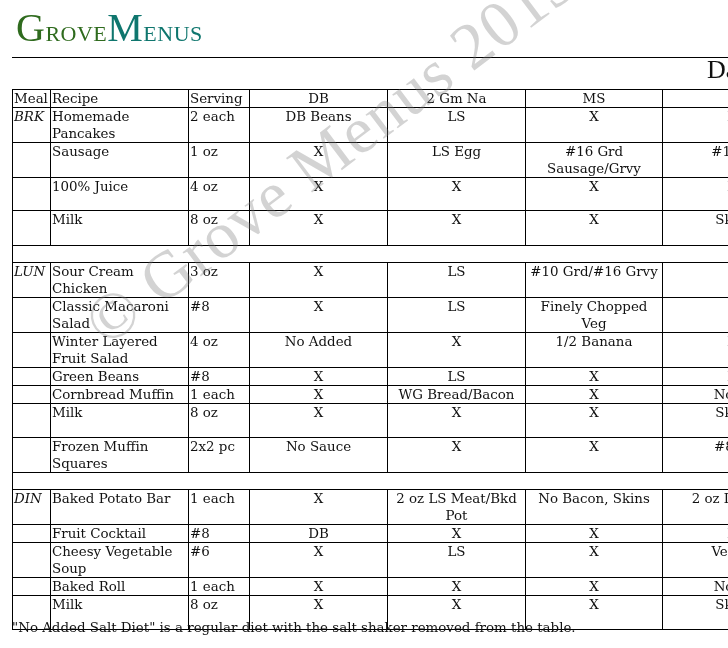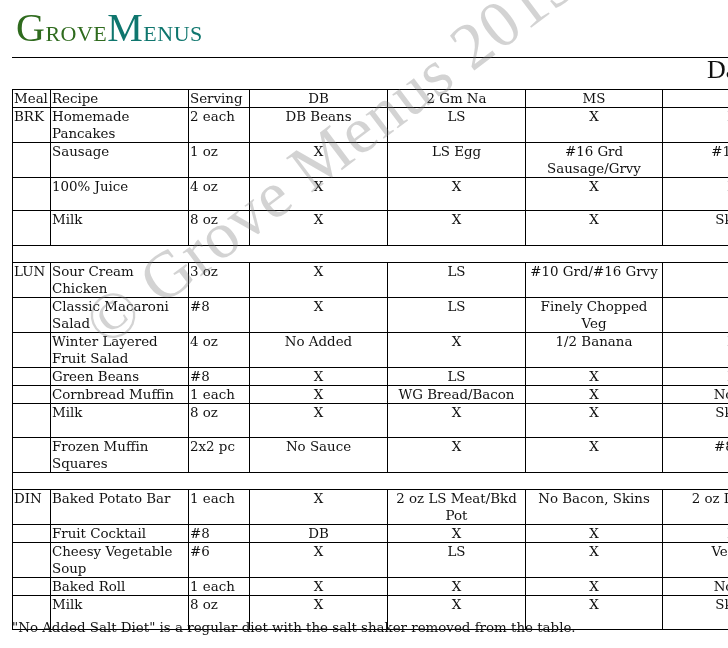--- a/index.html
+++ b/index.html
@@ -27,21 +27,21 @@
   table.menu {
     position:absolute; left:12px; top:89px;
     border-collapse:collapse; table-layout:fixed; width:790px;
     font-size:13.4px; line-height:17px;
   }
   table.menu td {
     border:1px solid #000; padding:0 1px; vertical-align:top; overflow:hidden;
     white-space:normal;
   }
   table.menu td.c { text-align:center; }
-  table.menu td.meal { padding-left:1px; }
+  table.menu td.meal { padding-left:1px;font-style:italic; }
   table.menu tr.sep td { border-left:1px solid #000; border-right:none; }
   .watermark {
     position:absolute; left:70px; top:300px; transform:rotate(-37deg); transform-origin:left top;
     font-family:"Liberation Serif","DejaVu Serif",serif; font-size:66px; color:rgba(120,120,120,0.33);
     white-space:nowrap; pointer-events:none; letter-spacing:1px;
   }
   .footnote {
     position:absolute; left:12px; top:620px; font-size:13.4px; white-space:nowrap;
   }
 </style>

